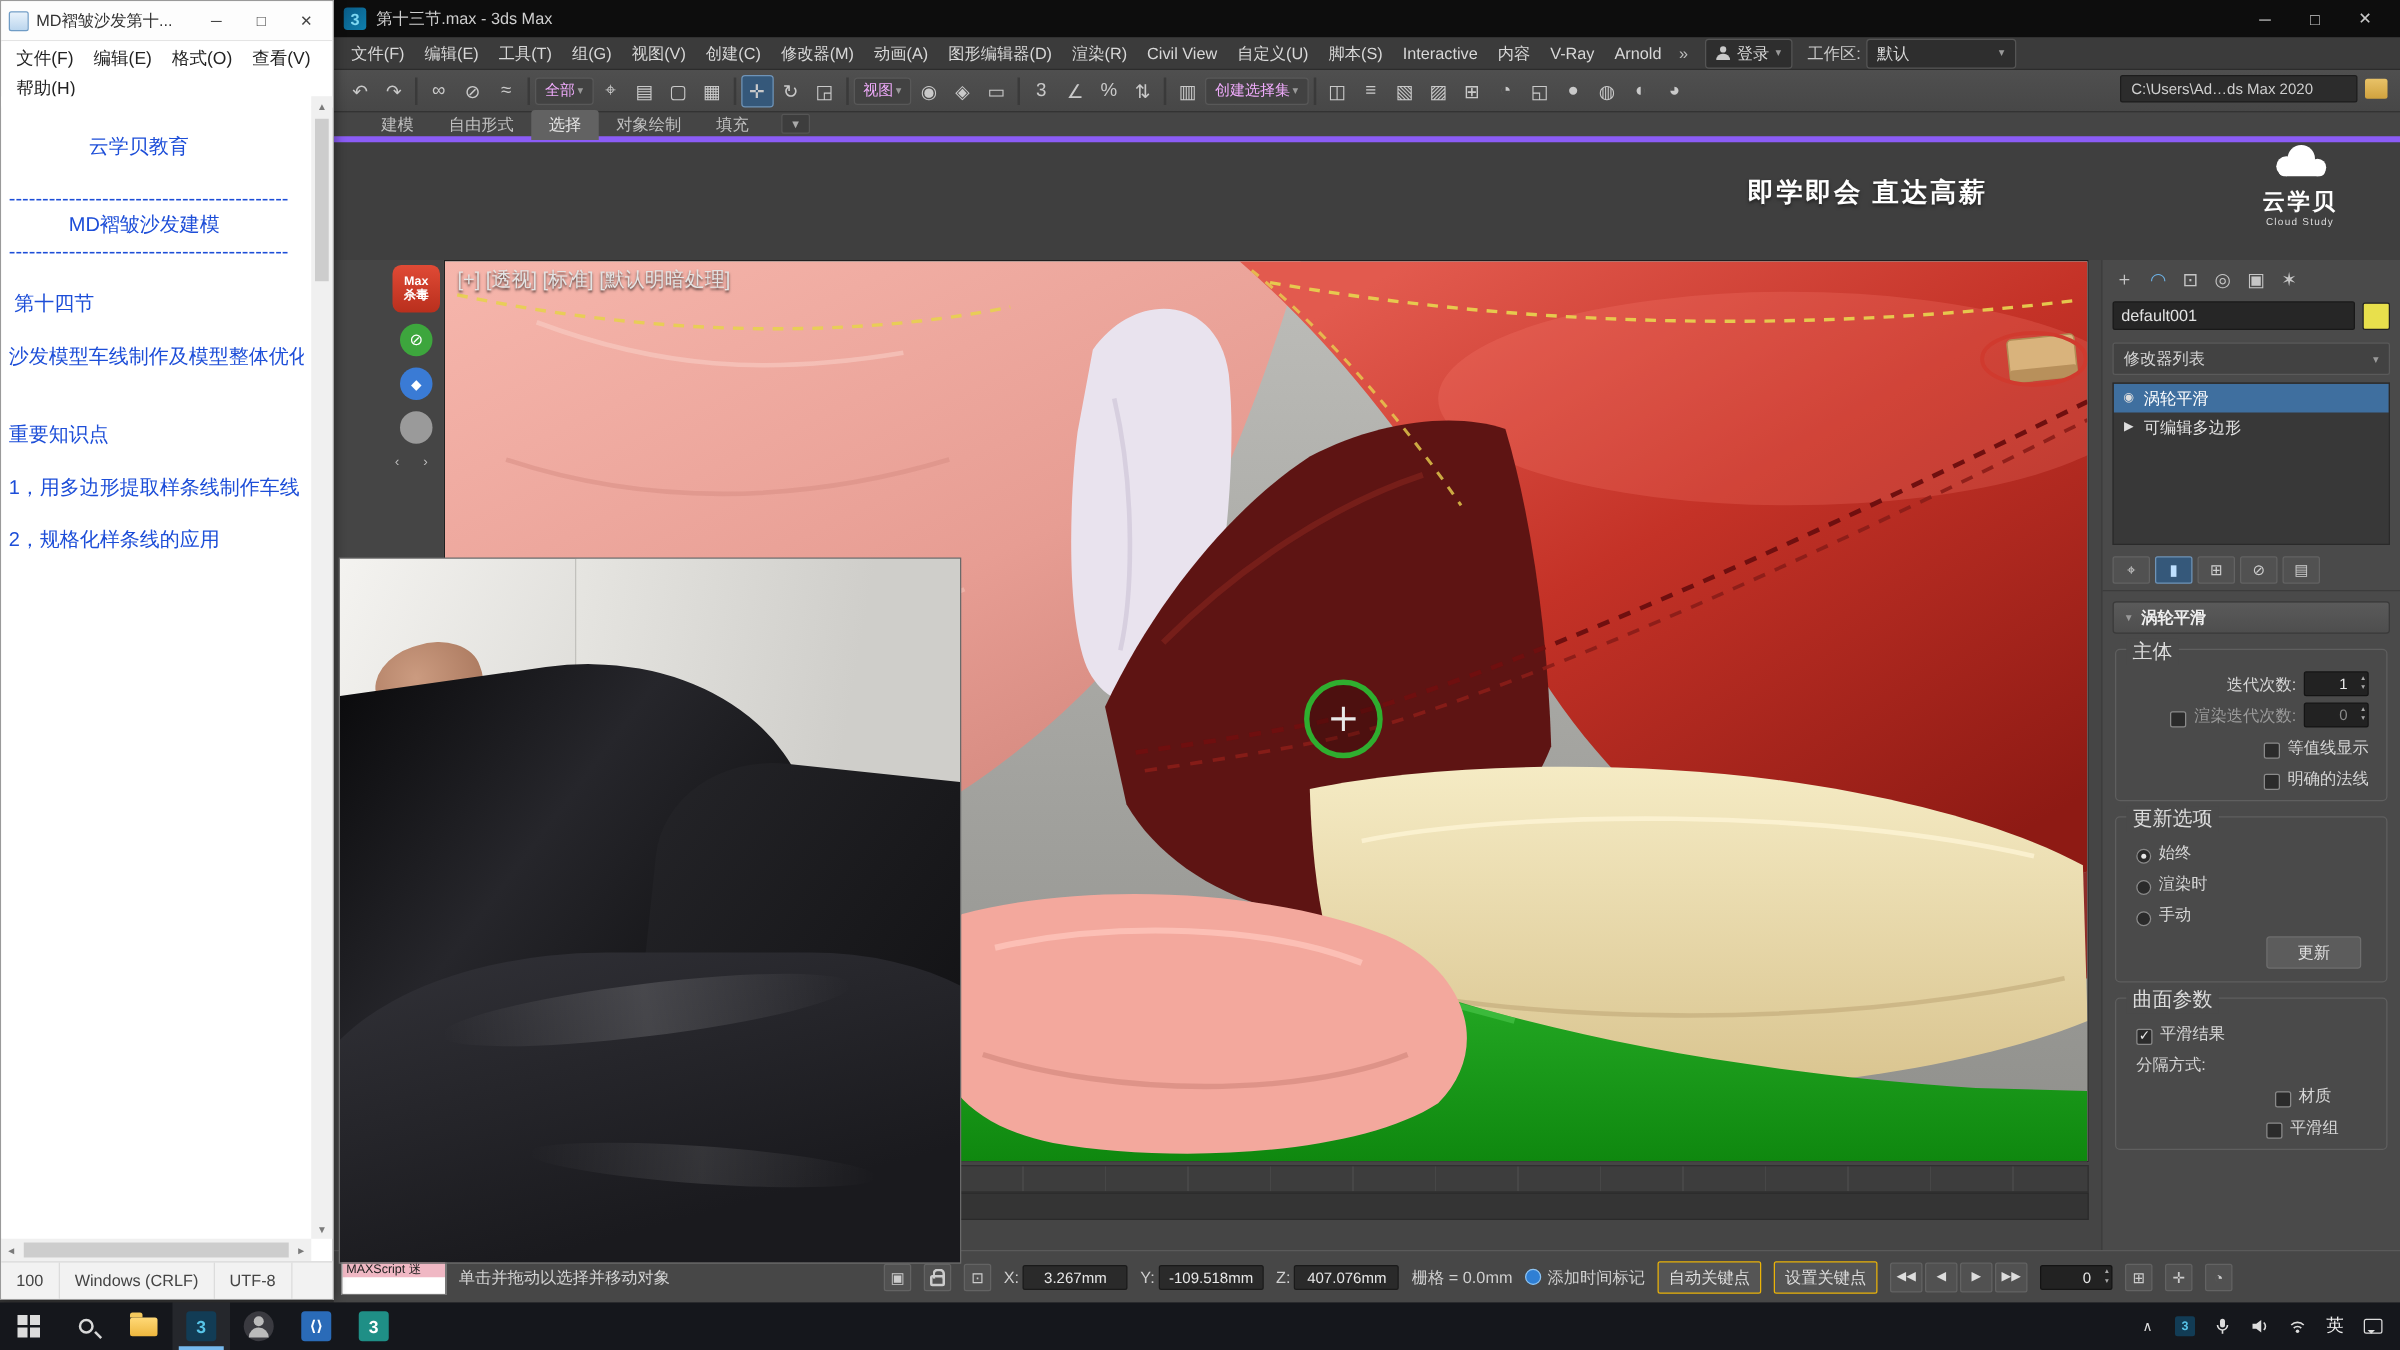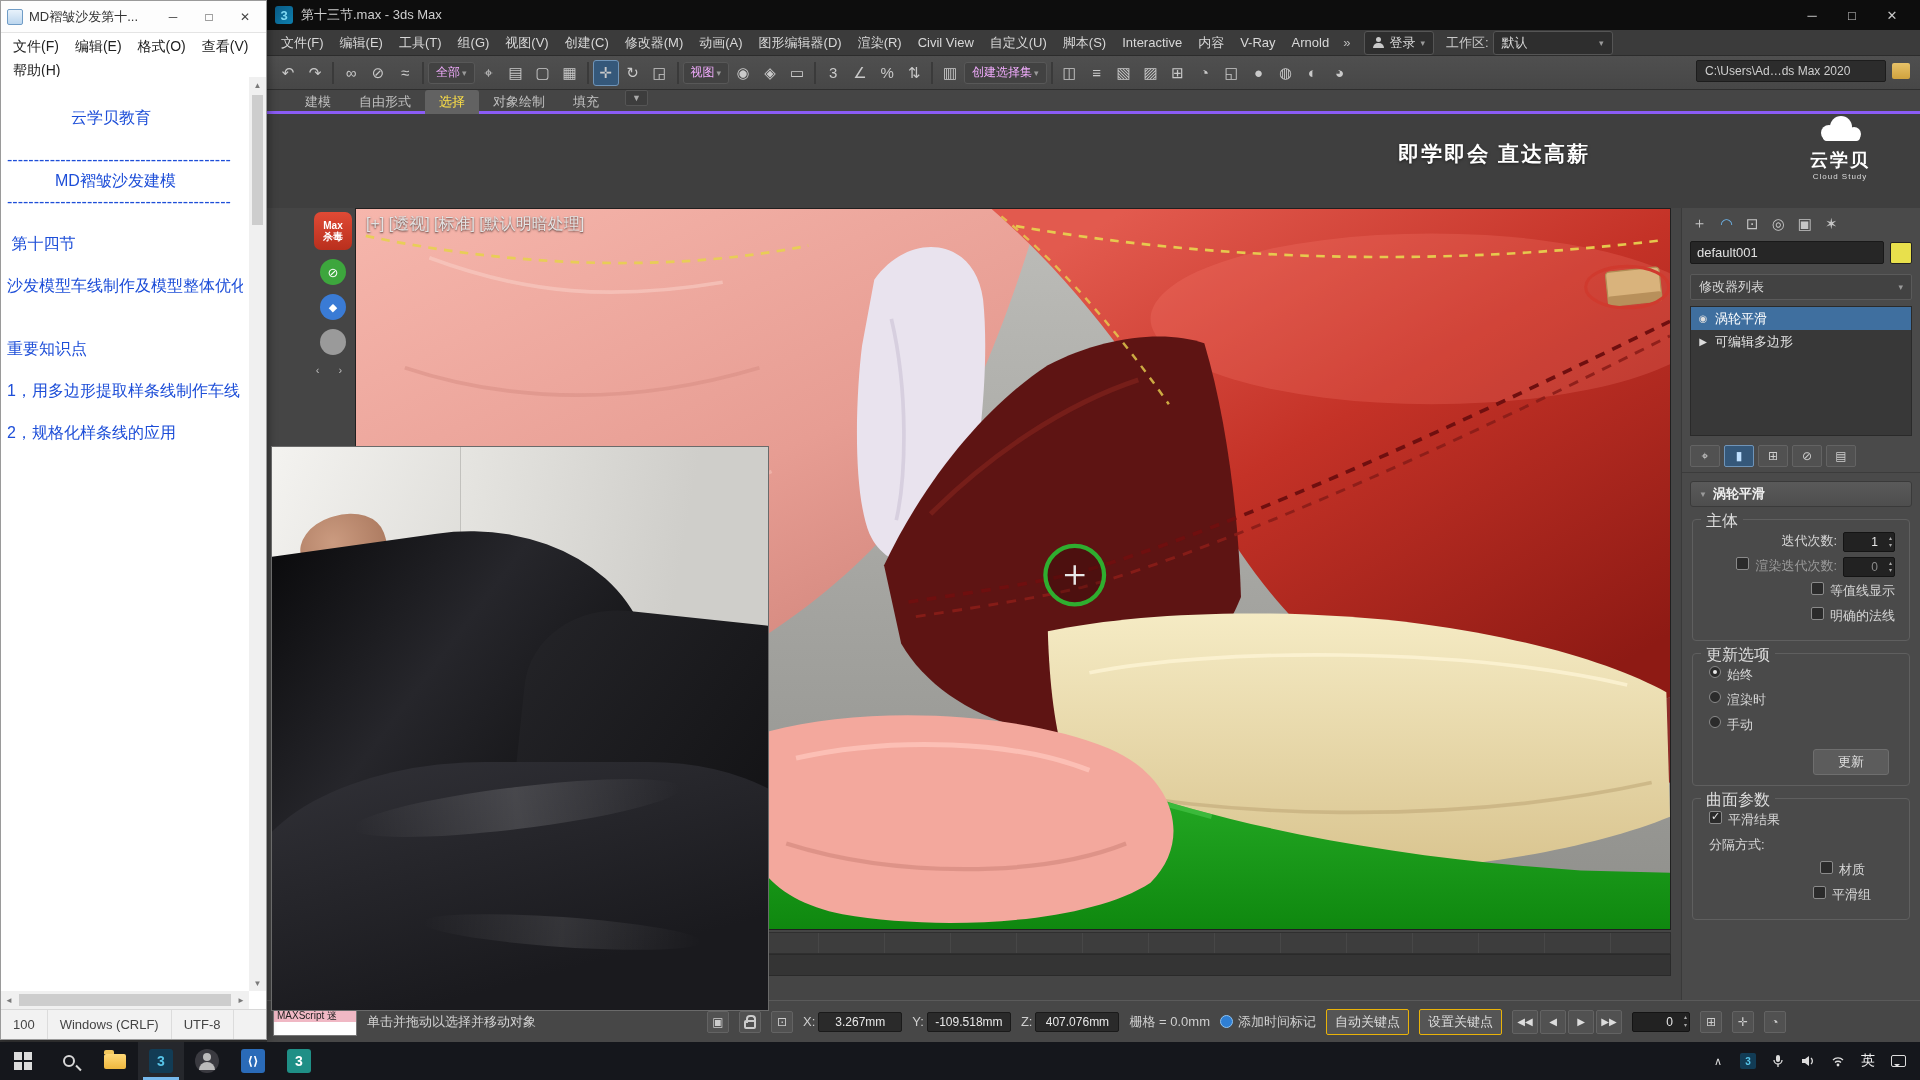--- a/index.html
+++ b/index.html
@@ -28,23 +28,23 @@
 .mtools{position:absolute;left:0;top:56px;right:0;height:34px;background:linear-gradient(#4f4f4f,#474747);border-bottom:1px solid #2e2e2e;display:flex;align-items:center;padding:0 8px;gap:1px}
 .tbi{display:inline-flex;align-items:center;justify-content:center;min-width:26px;height:26px;border-radius:3px;color:#c9c9c9;font-size:15px;gap:2px;padding:0 2px}
 .tbi span:empty{display:none}
 .tbi .t{font-size:12px;color:#f0abfc}
 .tbi.dd{background:#424242;border:1px solid #585858;height:22px;padding:0 7px}
 .tbi.sep{min-width:2px;width:2px;height:22px;background:#3a3a3a;padding:0;border-radius:0;margin:0 3px}
 .tbi.active{background:#35587a;border:1px solid #6f94b8}
 .pathbox{margin-left:auto;display:flex;align-items:center;gap:6px}
 .pathfield{background:#2c2c2c;border:1px solid #1d1d1d;color:#cfcfcf;font-size:12px;padding:3px 8px;border-radius:2px;min-width:190px}
 .pathico{width:18px;height:16px;background:linear-gradient(#e8c268,#d0a23e);border-radius:2px}
-.ribbon{position:absolute;left:0;top:90px;right:0;height:24px;background:#454545;border-bottom:3px solid #8b5cf6;display:flex;align-items:flex-start;padding-left:24px;gap:2px}
+.ribbon{position:absolute;left:0;top:90px;right:0;height:24px;background:#454545;border-bottom:5px solid #8b5cf6;display:flex;align-items:center;padding-left:24px;gap:2px}
 .rtab{font-size:13px;color:#c0c0c0;padding:3px 14px;border-radius:3px 3px 0 0}
-.rtab.active{background:#626262;color:#fde047}
+.rtab.active{background:#626262;color:#e5e5e5}
 .ribmore{margin-left:10px;font-size:9px;color:#aaa;background:#3d3d3d;border:1px solid #555;padding:2px 6px;border-radius:2px;margin-bottom:2px}
 .bannerarea{position:absolute;left:0;top:114px;right:0;height:94px;background:#3f3f3f}
 .slogan{position:absolute;right:330px;top:26px;color:#fff;font-size:21px;font-weight:bold;letter-spacing:2px;text-shadow:0 1px 3px rgba(0,0,0,.5)}
 .brand{position:absolute;right:28px;top:0;width:104px;text-align:center;color:#fff}
 .brand-name{font-size:18px;font-weight:bold;letter-spacing:2px}
 .brand-sub{font-size:8px;color:#ddd;letter-spacing:1px}
 
 
 .vp{position:absolute;left:88px;top:208px;width:1316px;height:722px;border:1px solid #202020;background:#8e8e8a;overflow:hidden}
 .vp svg{display:block;width:100%;height:100%}
@@ -70,21 +70,21 @@
 .stkrow{display:flex;align-items:center;gap:6px;height:23px;padding:0 6px;color:#e3e3e3}
 .stkrow .pre{font-size:10px;color:#ddd;width:12px;text-align:center}
 .stkrow.selected{background:#3f6f9f;color:#fff}
 .stkbtns{display:flex;align-items:center;gap:4px;padding:5px 8px;border-bottom:1px solid #3c3c3c}
 .skb{width:30px;height:22px;background:#515151;border:1px solid #636363;border-radius:2px;color:#cfcfcf;font-size:12px;display:flex;align-items:center;justify-content:center}
 .skb.hl{background:#35587a;border-color:#6f94b8;color:#bfe0ff}
 .roll{background:linear-gradient(#5a5a5a,#4e4e4e);border:1px solid #3a3a3a;border-radius:3px;margin:8px 8px 2px;padding:3px 8px;font-size:13px;color:#efefef;font-weight:bold;display:flex;gap:6px;align-items:center}
 .roll .dda{font-size:8px}
 .grp{border:1px solid #5f5f5f;border-radius:4px;margin:12px 10px 6px;padding:12px 8px 8px;position:relative}
 .gt{position:absolute;top:-9px;left:8px;background:#4a4a4a;padding:0 5px;font-size:16px;color:#dcdcdc}
-.prow{display:flex;align-items:flex-start;justify-content:flex-end;gap:6px;height:25px;padding-right:6px}
+.prow{display:flex;align-items:flex-end;justify-content:flex-end;gap:6px;height:25px;padding-right:6px}
 .prow.left{justify-content:flex-start;padding-left:8px}
 .plbl{font-size:13px;color:#d5d5d5;white-space:nowrap}
 .plbl.dim{color:#9a9a9a}
 .num{position:relative;min-width:52px;background:#222;border:1px solid #141414;color:#e8e8e8;font-size:12px;padding:2px 16px 2px 5px;text-align:right;border-radius:2px}
 .num i{font-style:normal}
 .num.dim i{color:#8a8a8a}
 .spn{position:absolute;right:2px;top:0;bottom:0;display:flex;flex-direction:column;justify-content:center;font-size:6px;color:#a8a8a8;line-height:1.2}
 .spn::before{content:"▴"}.spn::after{content:"▾"}
 .cb{width:13px;height:13px;border:1px solid #8a8a8a;background:#2b2b2b;display:inline-block;position:relative;border-radius:2px;flex:none}
 .cb.checked::after{content:"✓";position:absolute;left:1px;top:-2px;color:#e8e8e8;font-size:11px}

